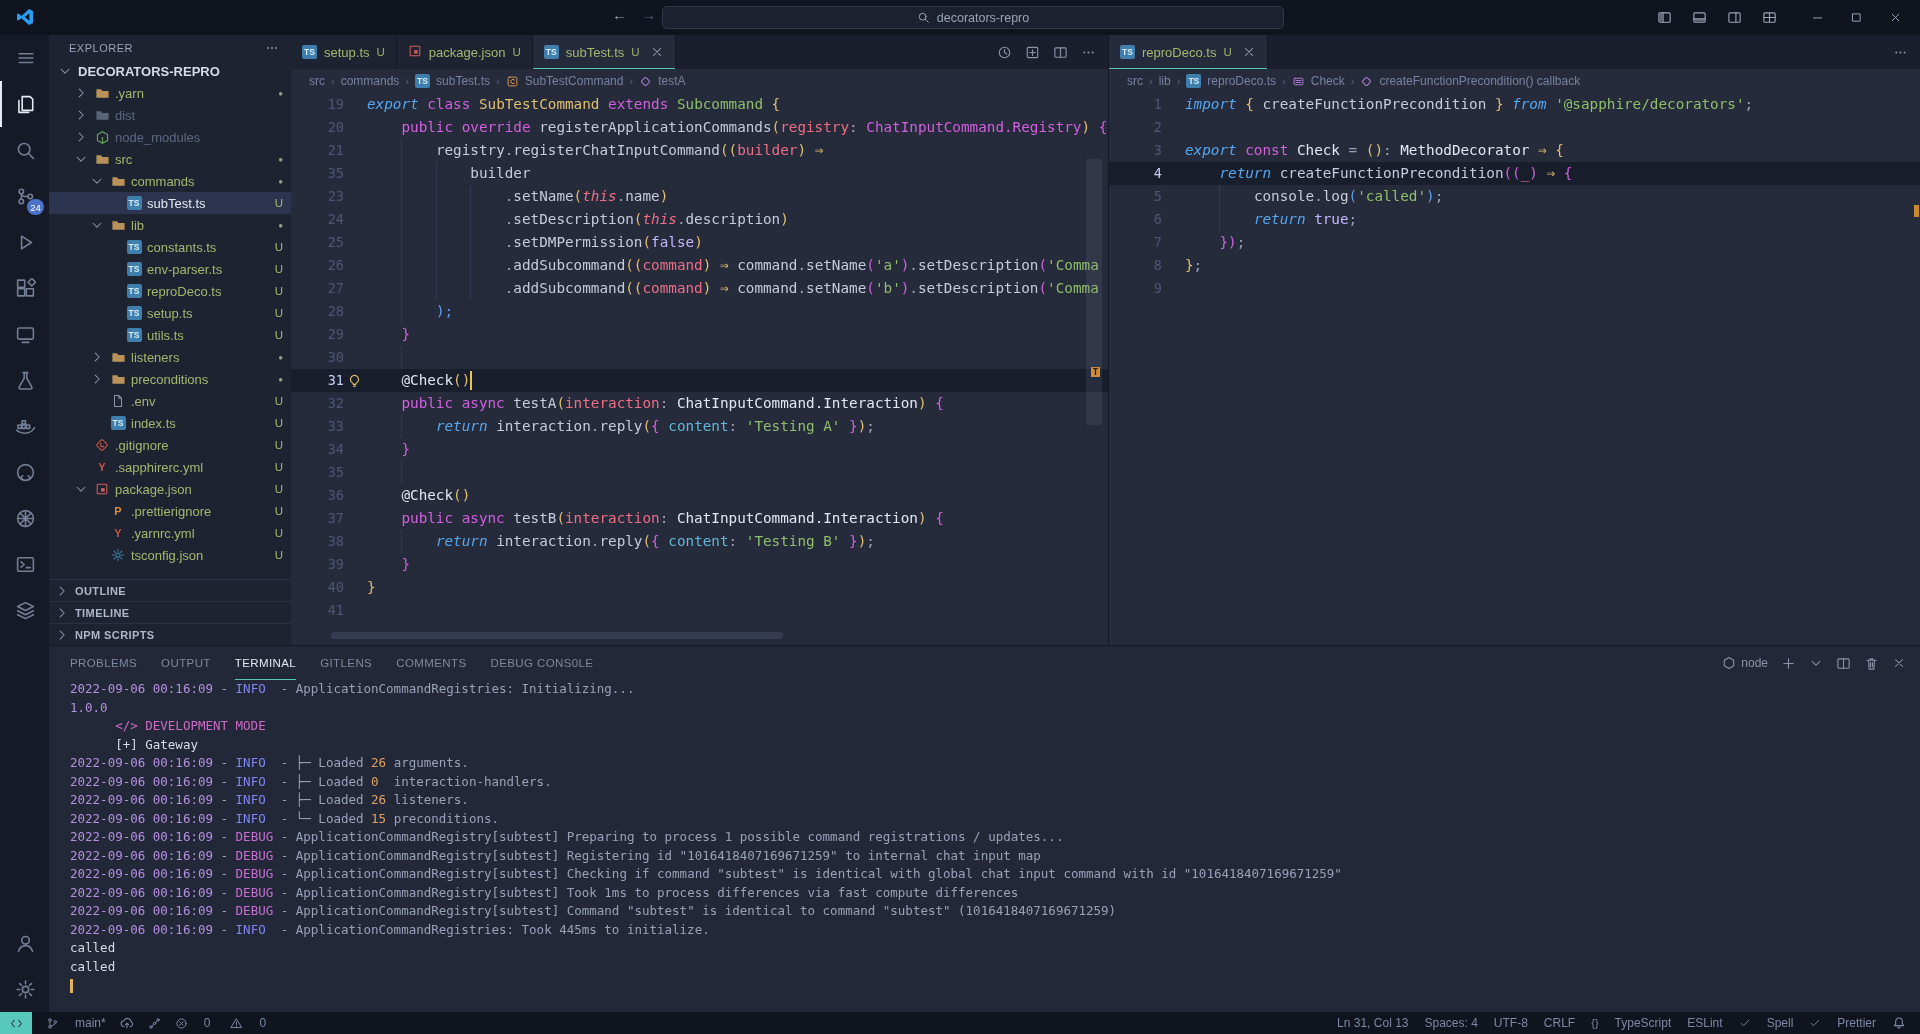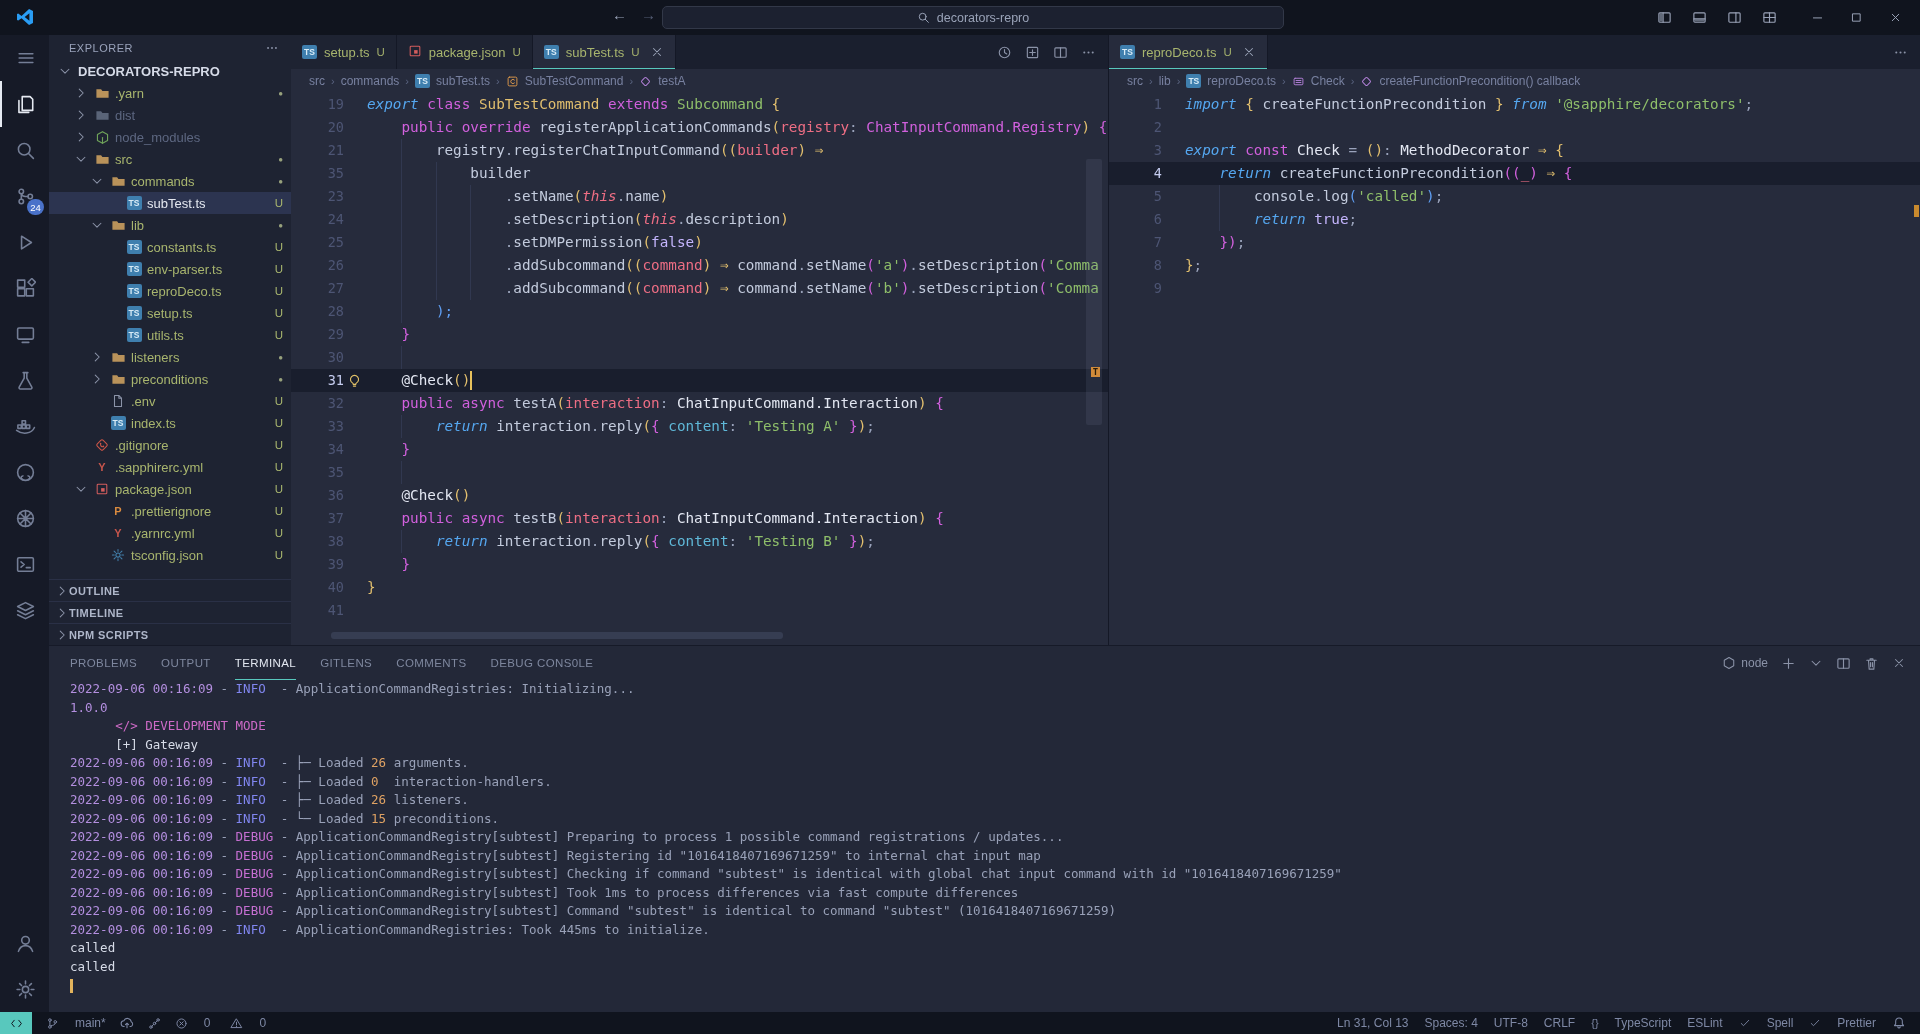--- a/index.html
+++ b/index.html
@@ -32,21 +32,21 @@
   .trow{height:22px;display:flex;align-items:center;gap:5px;padding-right:8px;white-space:nowrap}
   .trow .chev{width:16px;flex:0 0 16px;color:#8b93a8}
   .trow .fic{width:16px;flex:0 0 16px;display:flex;align-items:center;justify-content:center}
   .trow .lbl{overflow:hidden;text-overflow:ellipsis}
   .trow .tbadge{margin-left:auto;font-size:11.5px;color:#a8b56e}
   .trow.sel{background:#2c3450}
   .c-mod{color:#a8b56e}.c-dim{color:#5d6781}.c-sel{color:#e4e8f0}.c-root{color:#d6dbe8;font-weight:bold}
   .fi-ts{width:15px;height:14px;background:#3f7fae;color:#d9ecf7;font-size:8.5px;font-weight:bold;border-radius:2px;display:flex;align-items:center;justify-content:center;font-family:"Liberation Sans",sans-serif}
   .fi-letter{font-weight:bold;font-size:11px}
   .sb-sections{position:absolute;bottom:0;left:0;right:0}
-  .sb-sec{height:22px;border-top:1px solid #2a3046;display:flex;align-items:center;gap:0;padding-left:6px;font-size:11px;font-weight:bold;letter-spacing:.4px;color:#aeb6c9}
+  .sb-sec{height:22px;border-top:1px solid #2a3046;display:flex;align-items:center;gap:6px;padding-left:6px;font-size:11px;font-weight:bold;letter-spacing:.4px;color:#aeb6c9}
   .sb-sec .chev{color:#8b93a8}
 
   
   .editors{position:absolute;left:291px;top:35px;right:0;height:610px;display:flex}
   .egroup{position:relative;background:#262b3c;overflow:hidden}
   .egroup.right{border-left:1px solid #141826}
   .tabstrip{height:34px;background:#1a1f2e;display:flex;align-items:stretch}
   .tab{display:flex;align-items:center;gap:7px;padding:0 11px;font-size:13px;color:#a8b56e;background:#1e2332;border-right:1px solid #141826}
   .tab.active{background:#262b3c;box-shadow:inset 0 -1px 0 #58c8bd}
   .tab .mod{font-size:11.5px;opacity:.95}

